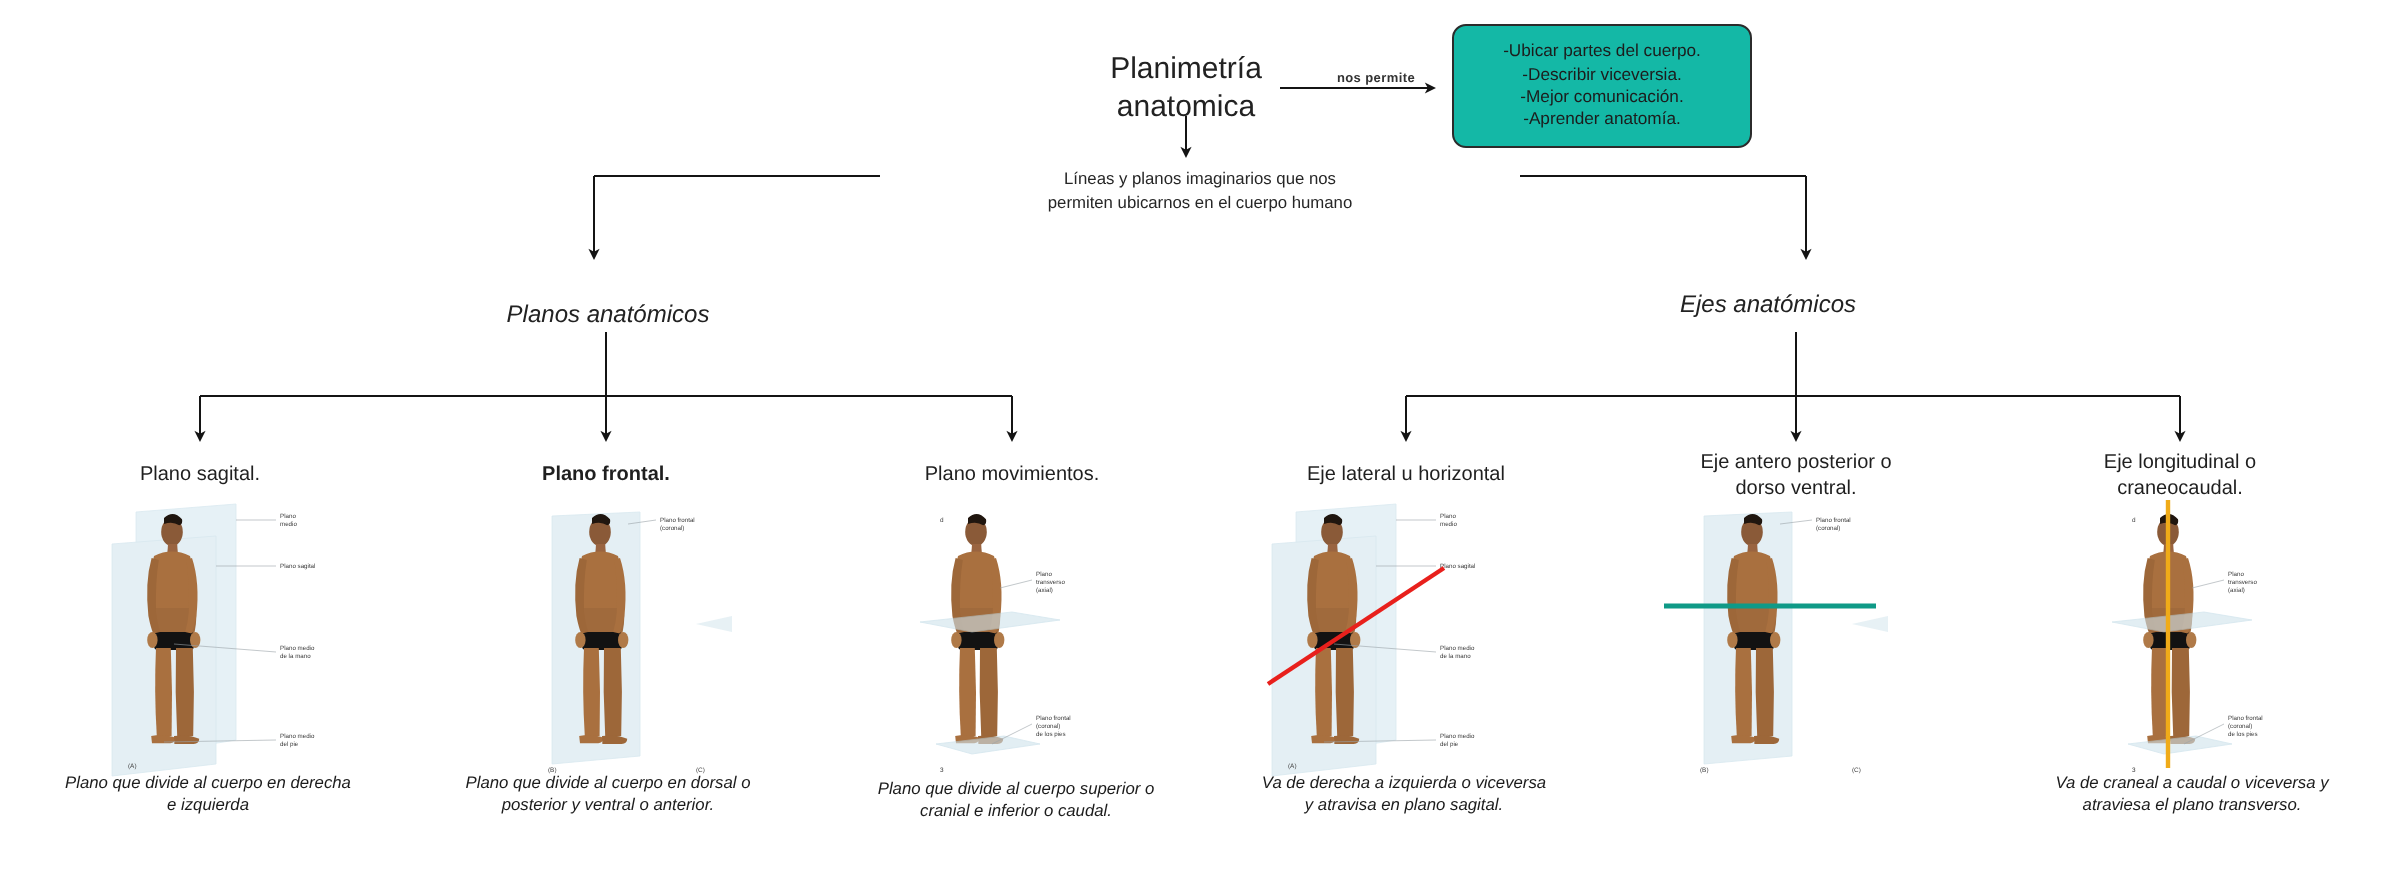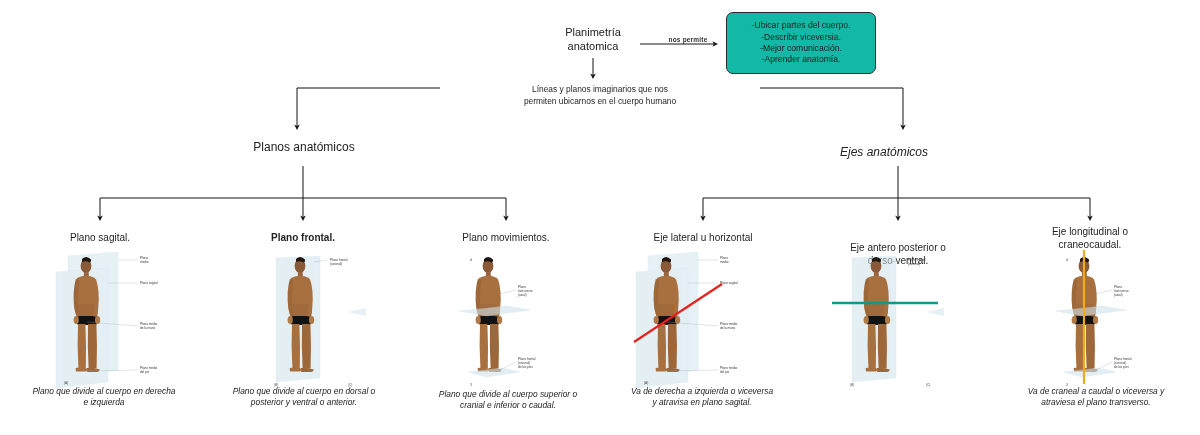--- a/index.html
+++ b/index.html
@@ -13,21 +13,21 @@
     position:relative;
   }
   #stage{position:relative;width:1200px;height:435px;}
 
   
   .txt{position:absolute;text-align:center;line-height:1.25;color:#222;}
 
   
   .root-label{
     left:533px;top:26px;width:120px;
-    font-size:11px;color:#222;
+    font-size:15px;color:#222;
   }
 
   .nos-permite{
     left:652px;top:36px;width:72px;
     font-size:6.5px;font-weight:bold;letter-spacing:.2px;color:#333;
   }
 
   
   .benefits{
     position:absolute;left:726px;top:12px;width:148px;height:60px;
@@ -37,21 +37,21 @@
   .benefits div{font-size:8.6px;line-height:1.33;color:#1c1c1c;white-space:nowrap;}
 
   
   .banner-label{
     left:440px;top:84px;width:320px;
     font-size:8.4px;line-height:1.42;color:#262626;
   }
 
   
   .cat-label{font-size:12px;color:#222;}
-  .cat-planos{left:204px;top:140px;width:200px;}
+  .cat-planos{left:204px;top:150px;width:200px;font-style:italic;}
   .cat-ejes{left:784px;top:145px;width:200px;font-style:italic;}
 
   
   .leaf-title{font-size:10px;line-height:1.28;color:#1f1f1f;}
 
   
   .leaf-cap{font-size:8.4px;line-height:1.35;color:#1c1c1c;font-style:italic;}
 
   
   #wires{position:absolute;left:0;top:0;width:1200px;height:435px;pointer-events:none;}
@@ -131,21 +131,21 @@
     <div></div>
   </div>
   <div class="txt leaf-title" style="left:424px;top:232px;width:164px;">
     <div>Plano movimientos.</div>
     <div></div>
   </div>
   <div class="txt leaf-title" style="left:617px;top:232px;width:172px;">
     <div>Eje lateral u horizontal</div>
     <div></div>
   </div>
-  <div class="txt leaf-title" style="left:812px;top:226px;width:172px;margin-top:16px;">
+  <div class="txt leaf-title" style="left:812px;top:226px;width:172px;">
     <div>Eje antero posterior o</div>
     <div>dorso ventral.</div>
   </div>
   <div class="txt leaf-title" style="left:1004px;top:226px;width:172px;">
     <div>Eje longitudinal o</div>
     <div>craneocaudal.</div>
   </div>
 
   <div class="figwrap" style="left:46px;top:250px;">
     <svg width="150" height="140" viewBox="0 0 150 140">

